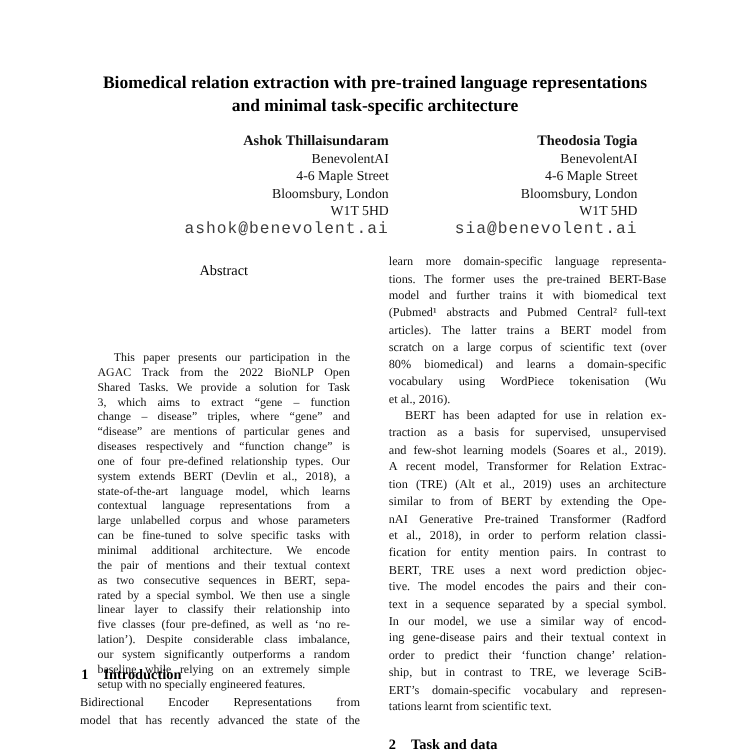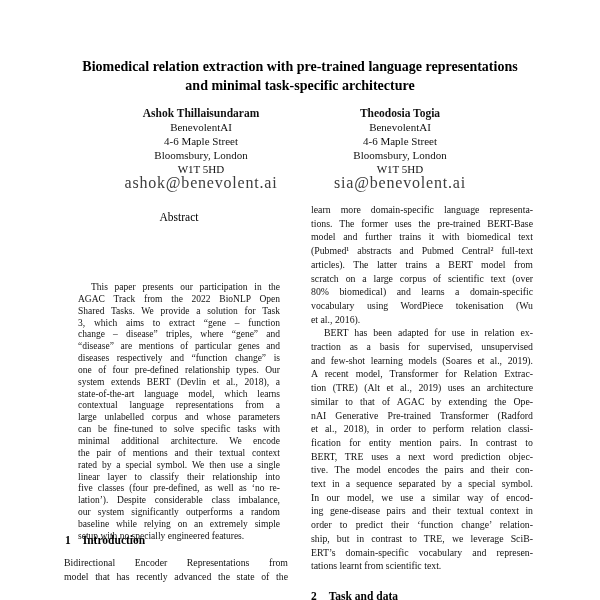--- a/index.html
+++ b/index.html
@@ -15,28 +15,28 @@
   .title {
     position: absolute;
     top: 58px; left: 0; right: 0;
     text-align: center;
     font-size: 14px;
     font-weight: bold;
     line-height: 18.5px;
     color: #000;
   }
   .authors-row { position: absolute; top: 106px; left: 0; width: 600px; }
-  .author-block { position: absolute; width: 220px; text-align: center; line-height: 14px; }
+  .author-block { position: absolute; width: 220px; text-align: right; line-height: 14px; }
   .author-block.a0 { left: 91px; }
   .author-block.a1 { left: 290px; }
   .author-name { font-weight: bold; font-size: 11.5px; }
   .author-line { font-size: 11px; }
   .author-email {
-    font-family: Liberation Serif, serif;
-    font-size: 16px;
+    font-family: Liberation Mono, monospace;
+    font-size: 13px;
     letter-spacing: 0.8px;
     color: #3d3d3d;
   }
   .abstract-heading {
     position: absolute;
     top: 211px; left: 78px; width: 202px;
     text-align: center;
     font-size: 11.5px;
     font-weight: normal;
     color: #000;
@@ -106,20 +106,21 @@
       <div class="tline">“disease” are mentions of particular genes and</div>
       <div class="tline">diseases respectively and “function change” is</div>
       <div class="tline">one of four pre-defined relationship types. Our</div>
       <div class="tline">system extends BERT (Devlin et al., 2018), a</div>
       <div class="tline">state-of-the-art language model, which learns</div>
       <div class="tline">contextual language representations from a</div>
       <div class="tline">large unlabelled corpus and whose parameters</div>
       <div class="tline">can be fine-tuned to solve specific tasks with</div>
       <div class="tline">minimal additional architecture.  We encode</div>
       <div class="tline">the pair of mentions and their textual context</div>
+      <div class="tline">as two consecutive sequences in BERT, sepa-</div>
       <div class="tline">rated by a special symbol. We then use a single</div>
       <div class="tline">linear layer to classify their relationship into</div>
       <div class="tline">five classes (four pre-defined, as well as ‘no re-</div>
       <div class="tline">lation’). Despite considerable class imbalance,</div>
       <div class="tline">our system significantly outperforms a random</div>
       <div class="tline">baseline while relying on an extremely simple</div>
       <div class="tline tline-last">setup with no specially engineered features.</div>
     </div>
 
   <div class="section-heading heading-1">
@@ -142,21 +143,21 @@
         <div class="tline">80% biomedical) and learns a domain-specific</div>
         <div class="tline">vocabulary using WordPiece tokenisation (Wu</div>
         <div class="tline tline-last">et al., 2016).</div>
       </div>
     <div class="body-block">
         <div class="tline tline-indent">BERT has been adapted for use in relation ex-</div>
         <div class="tline">traction as a basis for supervised, unsupervised</div>
         <div class="tline">and few-shot learning models (Soares et al., 2019).</div>
         <div class="tline">A recent model, Transformer for Relation Extrac-</div>
         <div class="tline">tion (TRE) (Alt et al., 2019) uses an architecture</div>
-        <div class="tline">similar to that of AGAC by extending the Ope-</div>
+        <div class="tline">similar to from of BERT by extending the Ope-</div>
         <div class="tline">nAI Generative Pre-trained Transformer (Radford</div>
         <div class="tline">et al., 2018), in order to perform relation classi-</div>
         <div class="tline">fication for entity mention pairs.  In contrast to</div>
         <div class="tline">BERT, TRE uses a next word prediction objec-</div>
         <div class="tline">tive. The model encodes the pairs and their con-</div>
         <div class="tline">text in a sequence separated by a special symbol.</div>
         <div class="tline">In our model, we use a similar way of encod-</div>
         <div class="tline">ing gene-disease pairs and their textual context in</div>
         <div class="tline">order to predict their ‘function change’ relation-</div>
         <div class="tline">ship, but in contrast to TRE, we leverage SciB-</div>

